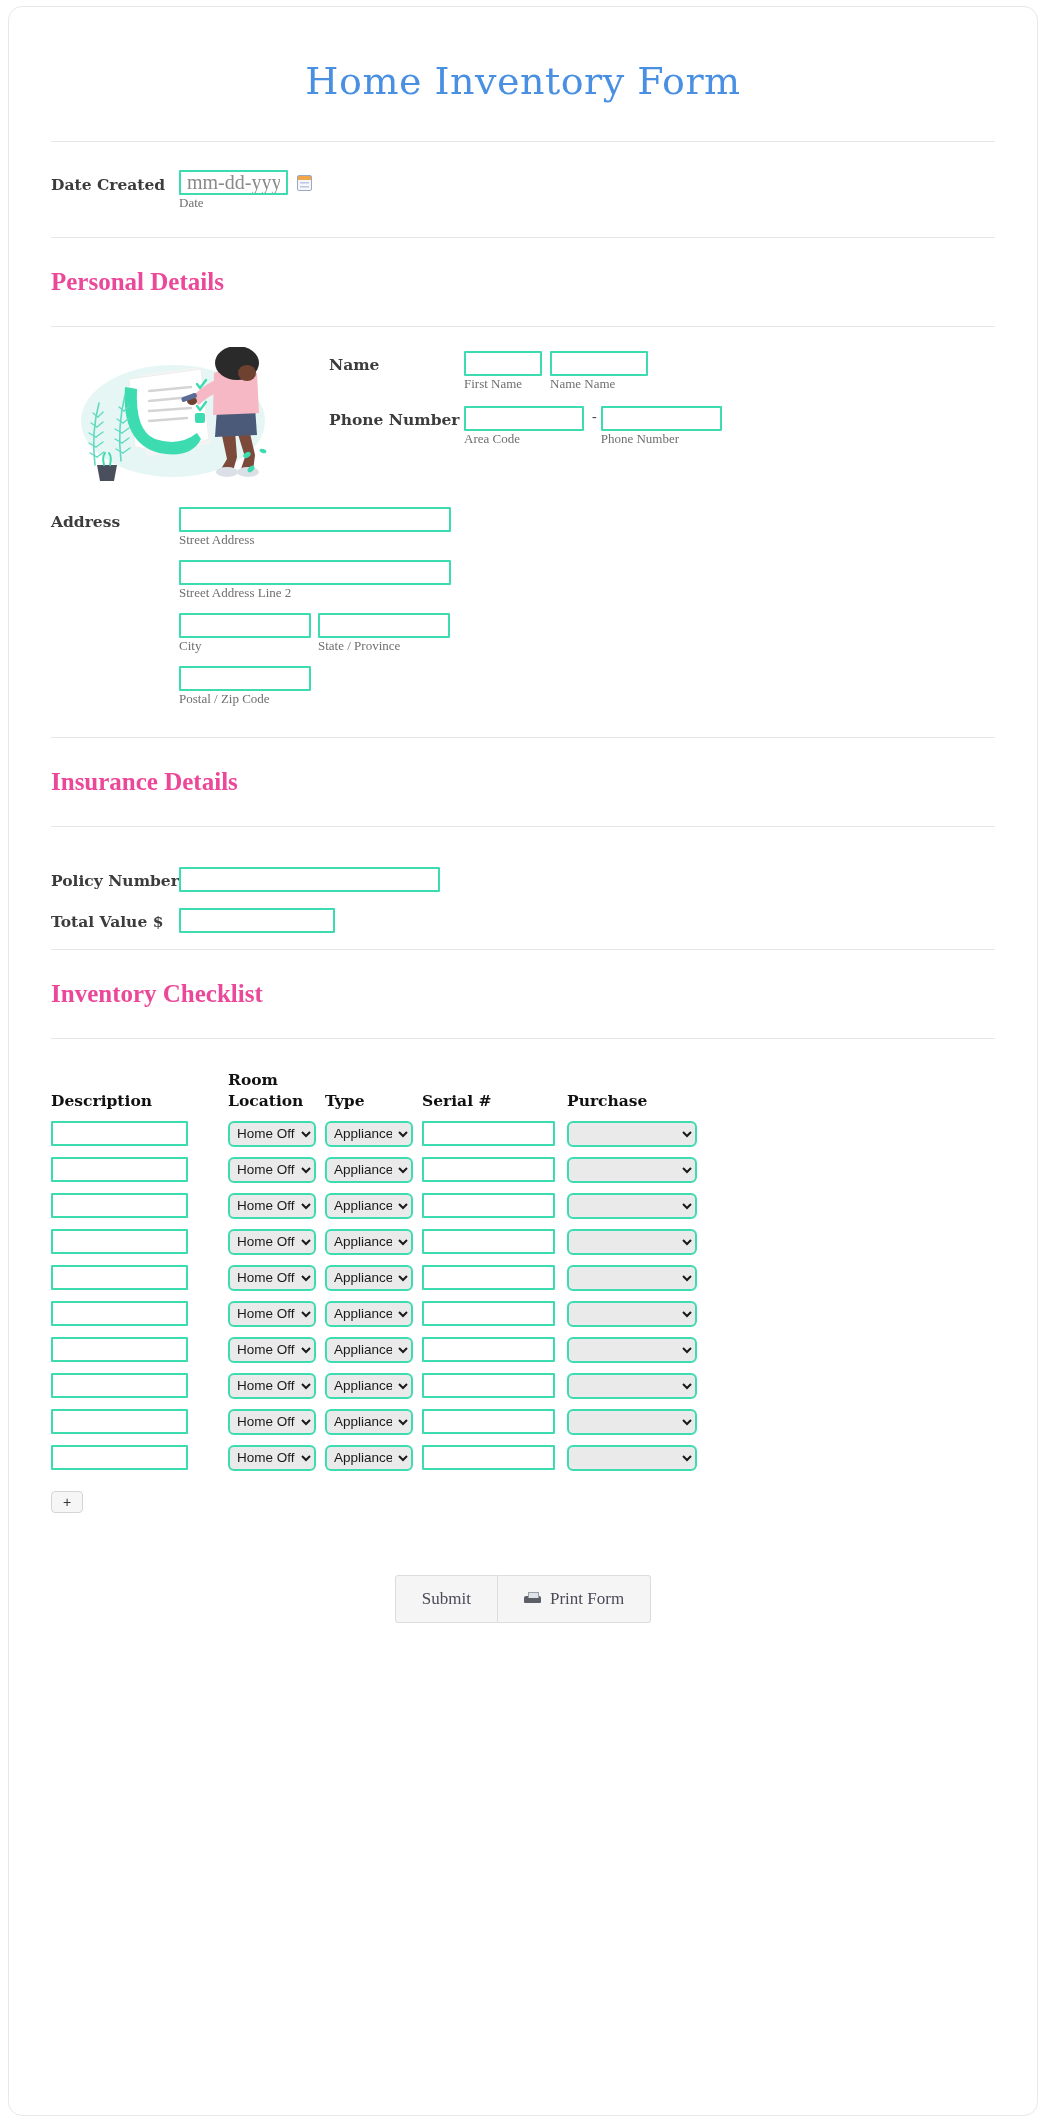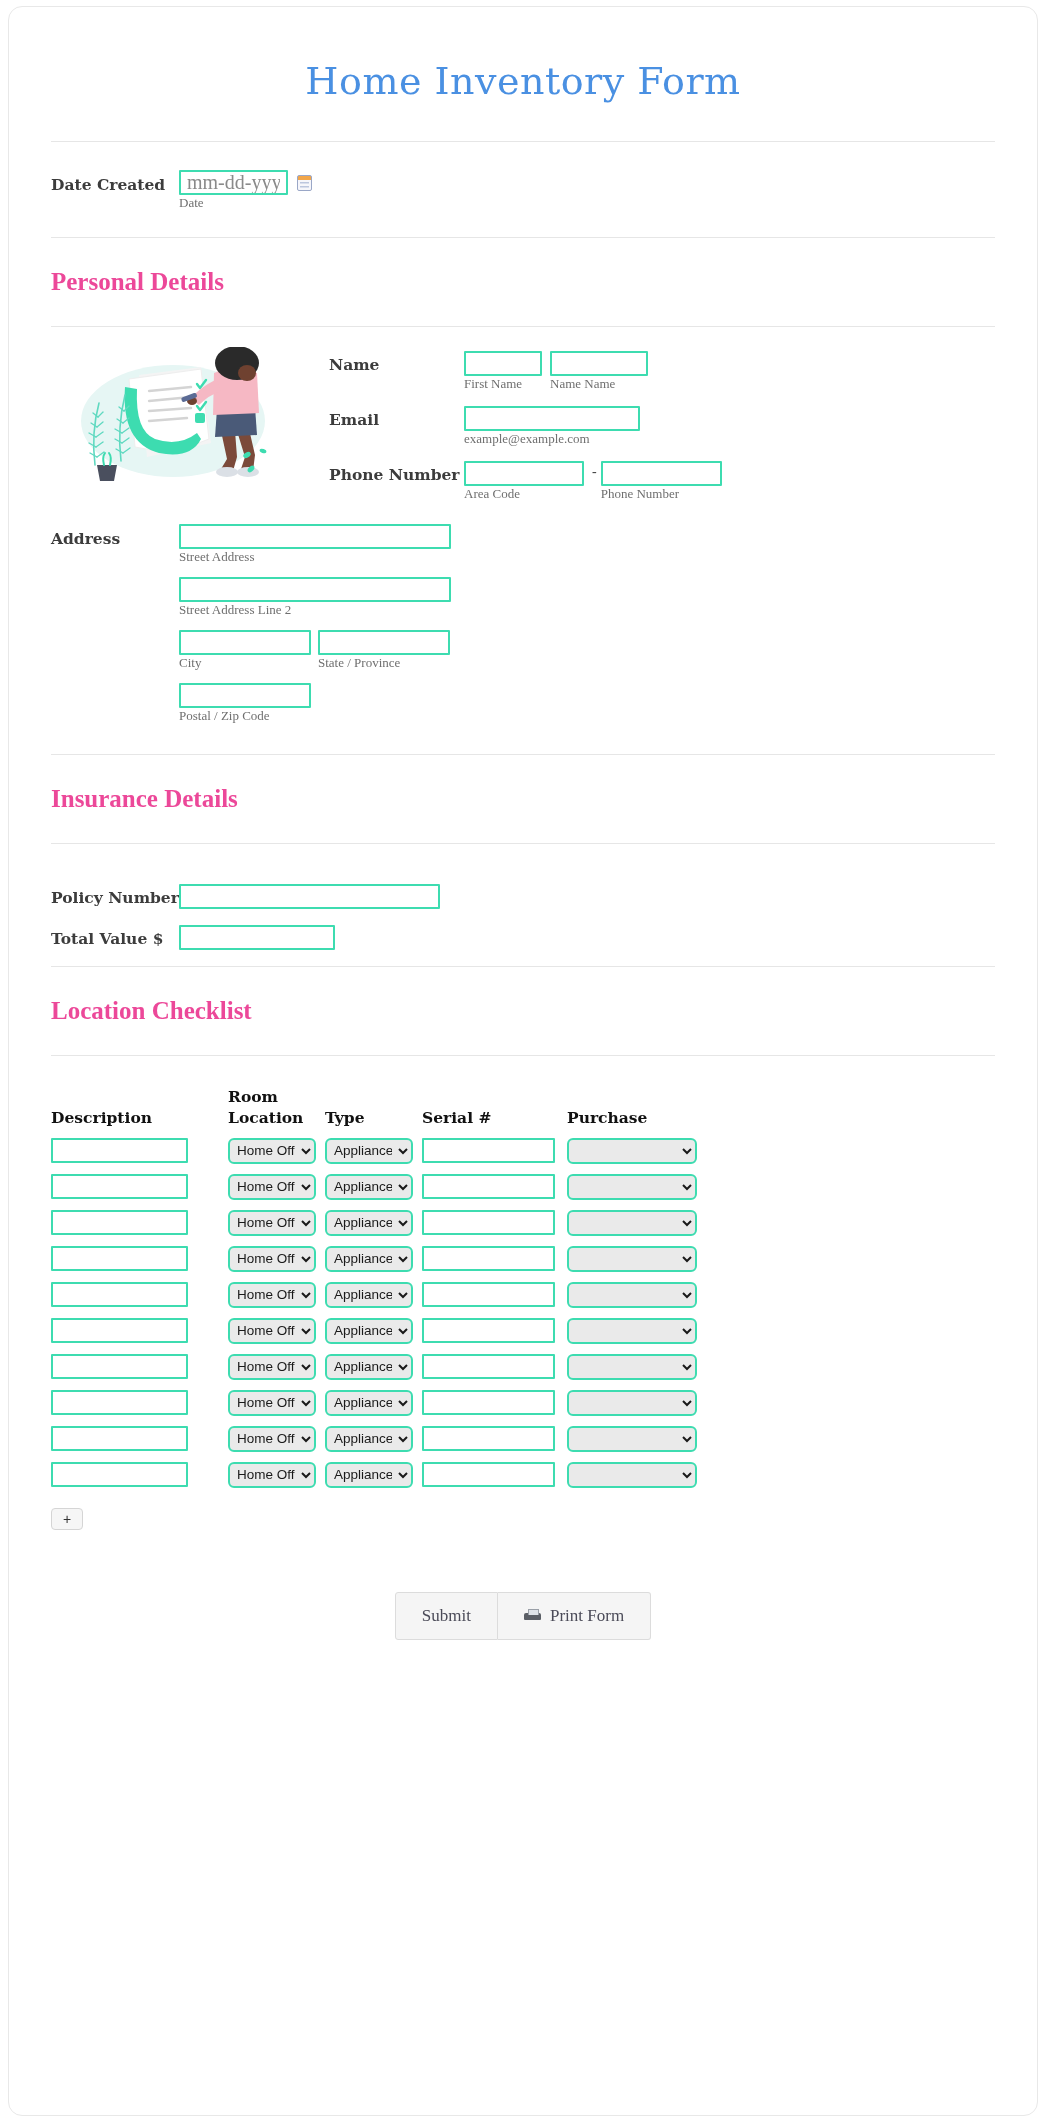--- a/index.html
+++ b/index.html
@@ -369,29 +369,20 @@
             <input class="fld w-first" type="text" style="">
             <span class="sub">First Name</span>
           </div>
           <div class="pf-cell">
             <input class="fld w-last" type="text" style="">
             <span class="sub">Name Name</span>
           </div>
         </div>
       </div>
 
-      <div class="pfrow" style="margin-top:14px;">
-        <div class="lbl">Email</div>
-        <div class="pf-inputs">
-          <div class="pf-cell">
-            <input class="fld w-email" type="text" style="">
-            <span class="sub">example@example.com</span>
-          </div>
-        </div>
-      </div>
 
       <div class="pfrow" style="margin-top:14px;">
         <div class="lbl">Phone Number</div>
         <div class="pf-inputs">
           <div class="pf-cell">
             <input class="fld w-area" type="text" style="">
             <span class="sub">Area Code</span>
           </div>
           <div class="dashsep">-</div>
           <div class="pf-cell">
@@ -442,21 +433,21 @@
       <input class="fld w-ins" type="text" style="">
     </div>
     <div class="ins-row">
       <div class="lbl">Total Value $</div>
       <input class="fld w-total" type="text" style="">
     </div>
   </div>
 
   <div class="hr" style="margin-top:8px;"></div>
 
-  <div class="sect-h sect-h-gap">Location Checklist</div>
+  <div class="sect-h sect-h-gap">Inventory Checklist</div>
   <div class="hr"></div>
 
   <div class="inv-wrap">
     <table class="inv-table">
       <thead>
         <tr>
           <th class="th-desc">Description</th>
           <th class="th-room">Room Location</th>
           <th class="th-type">Type</th>
           <th class="th-serial">Serial #</th>

